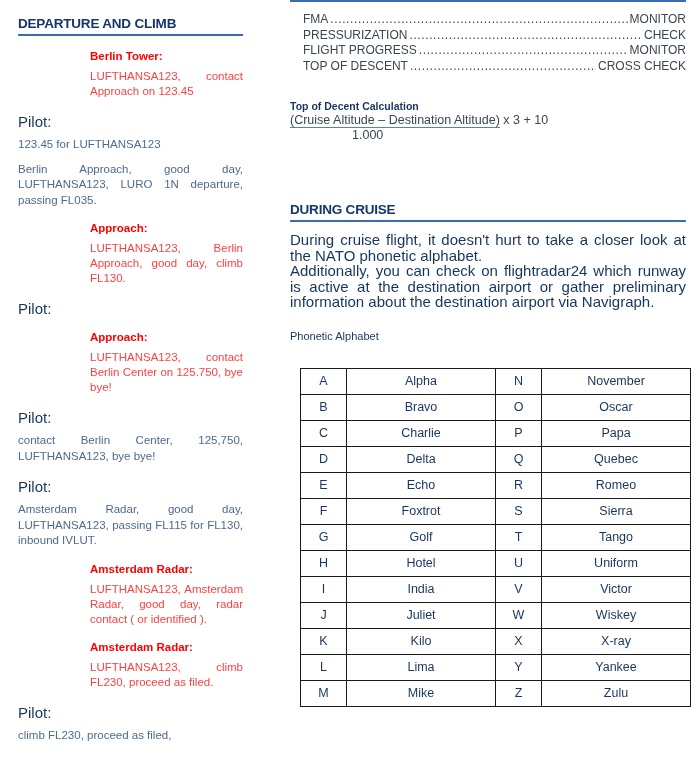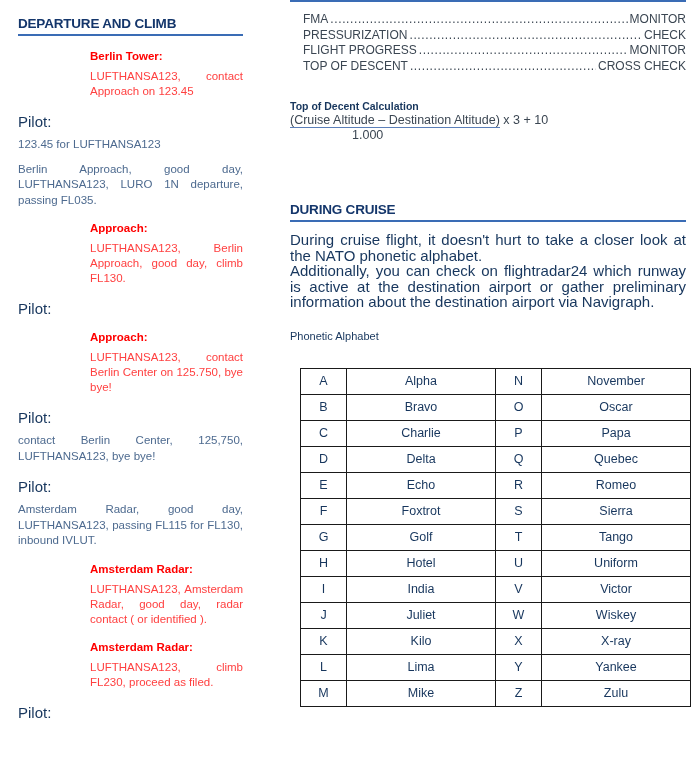--- a/index.html
+++ b/index.html
@@ -211,20 +211,21 @@
       <div class="atc-block">
         <div class="atc-speaker">Amsterdam Radar:</div>
         <div class="atc-text">LUFTHANSA123, Amsterdam Radar, good day, radar contact ( or identified ).</div>
       </div>
       <div class="atc-block">
         <div class="atc-speaker">Amsterdam Radar:</div>
         <div class="atc-text">LUFTHANSA123, climb FL230, proceed as filed.</div>
       </div>
       <div class="pilot-block">
         <div class="pilot-speaker">Pilot:</div>
+        <div class="pilot-text">climb FL230, proceed as filed,</div>
       </div>
     </div>
 </div>
 
 <div class="col-right">
 
   <div class="section-rule"></div>
 
   <div class="checklist" id="checklist-host">
       <div class="cl-row">

